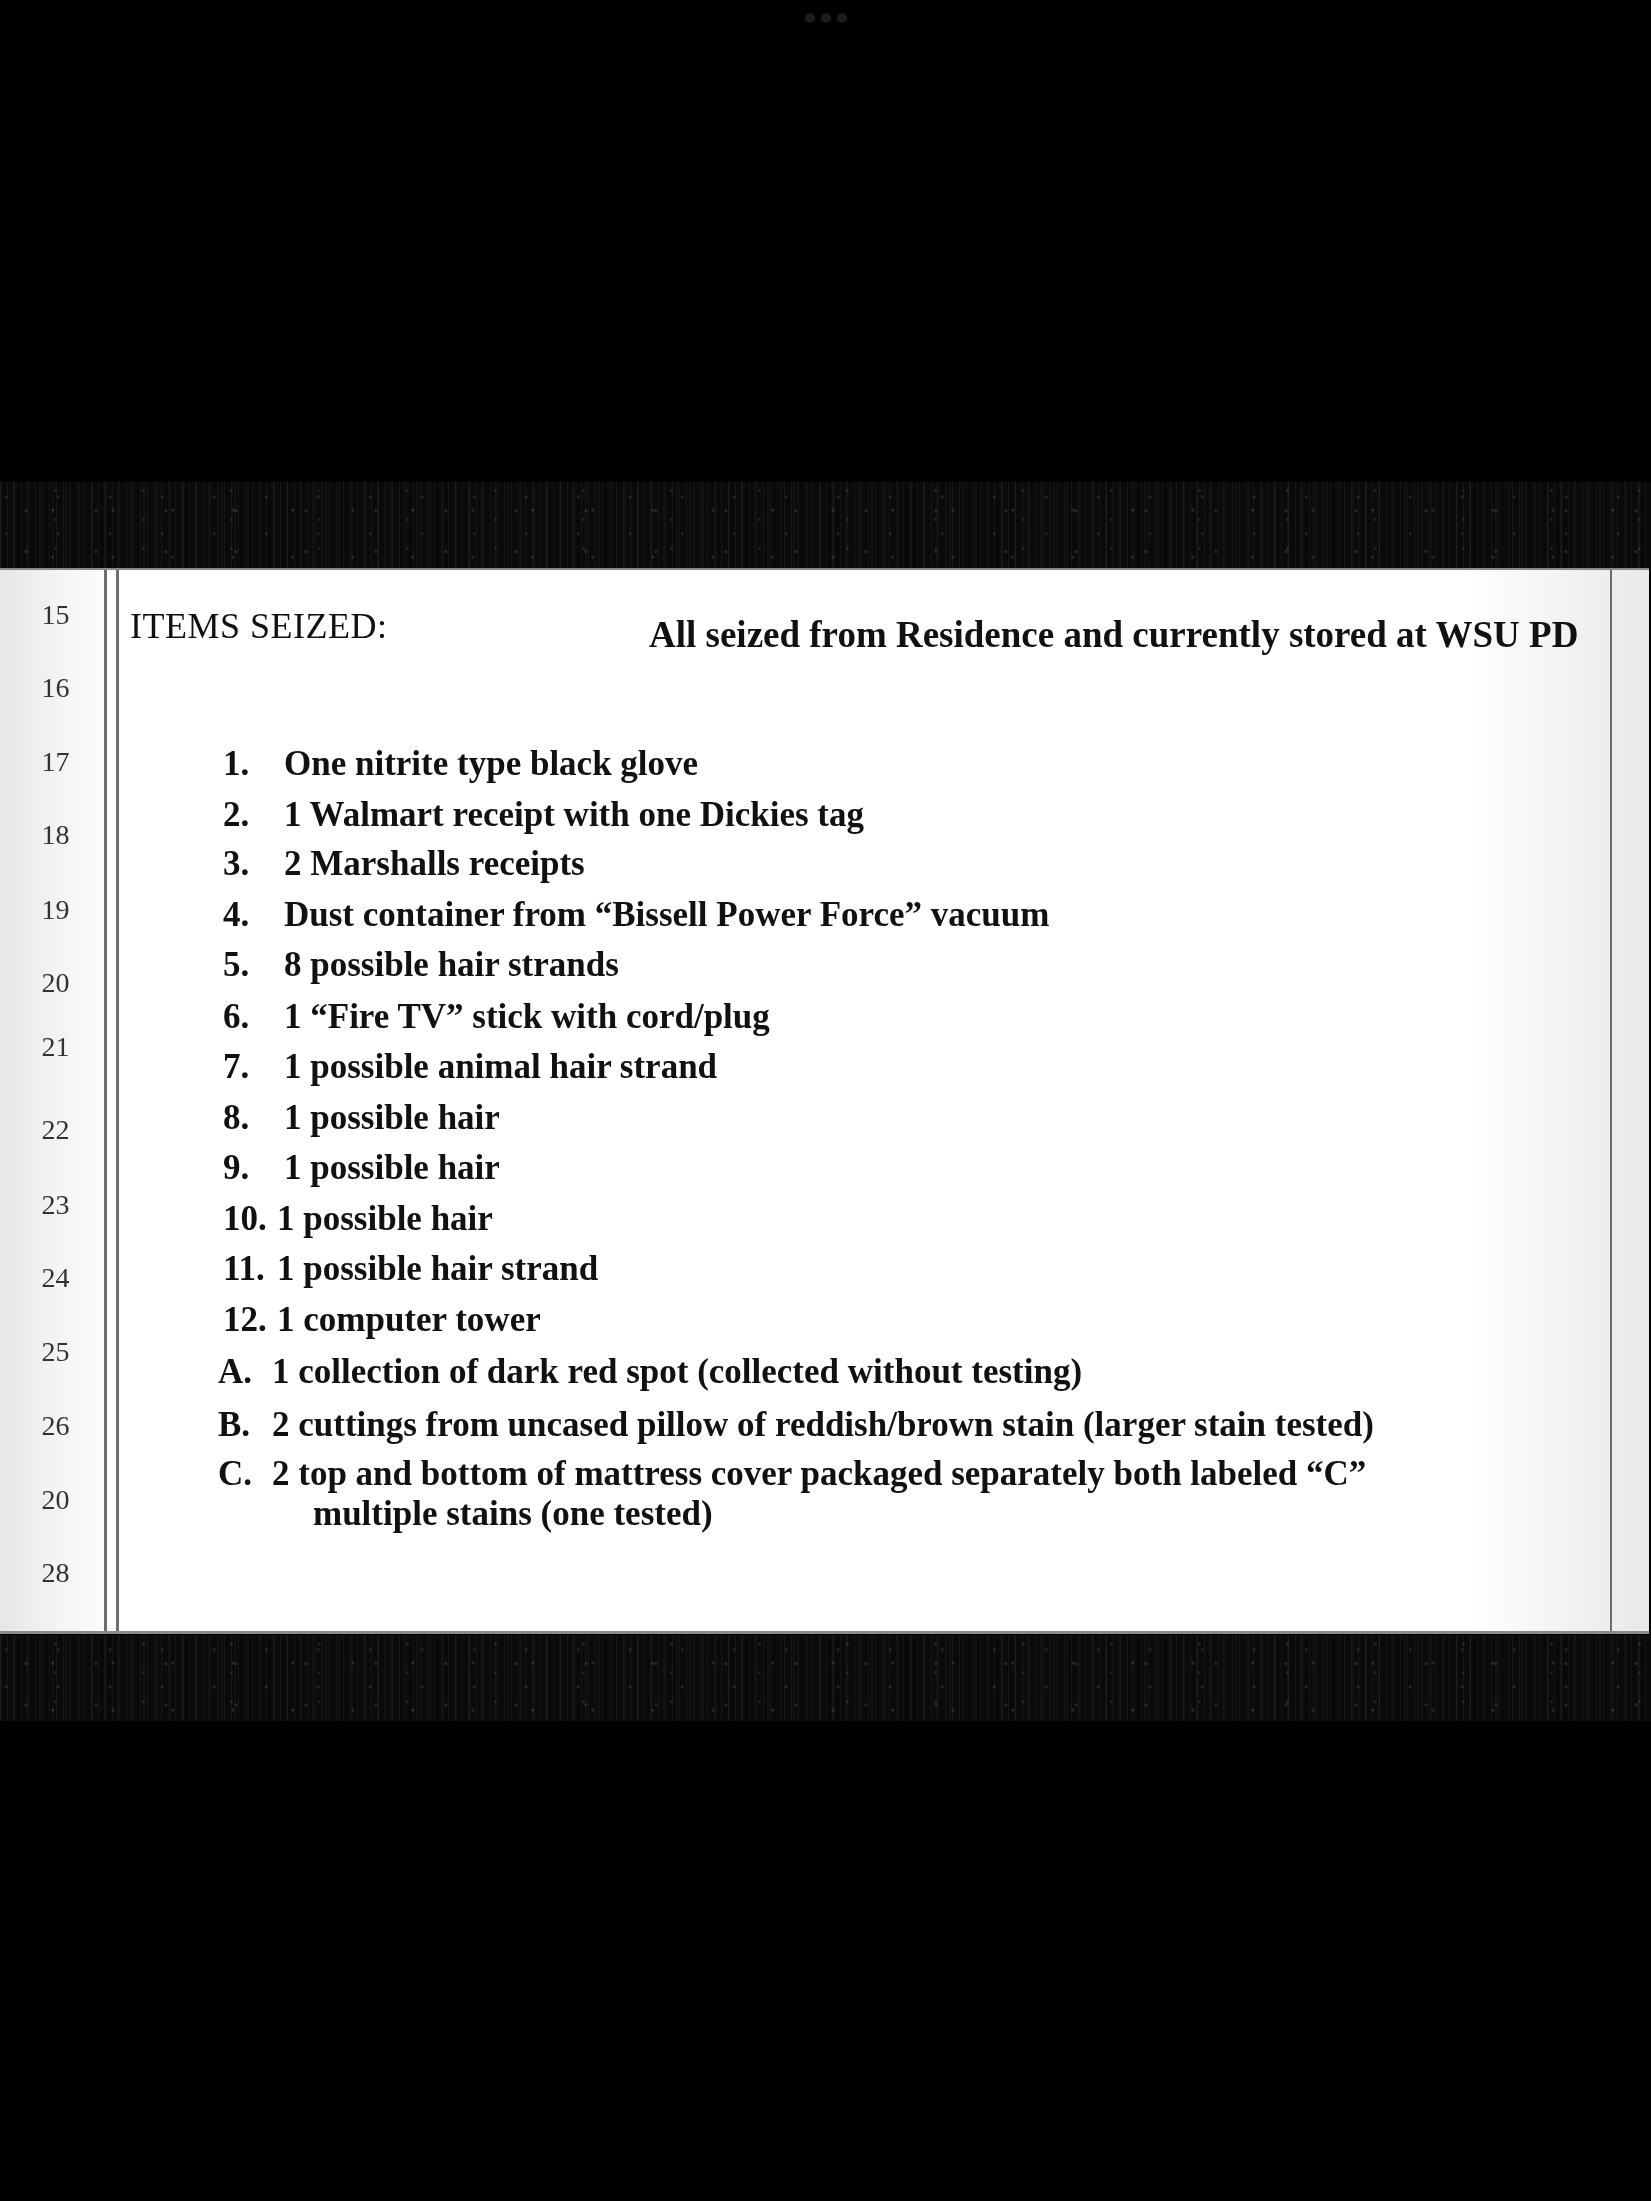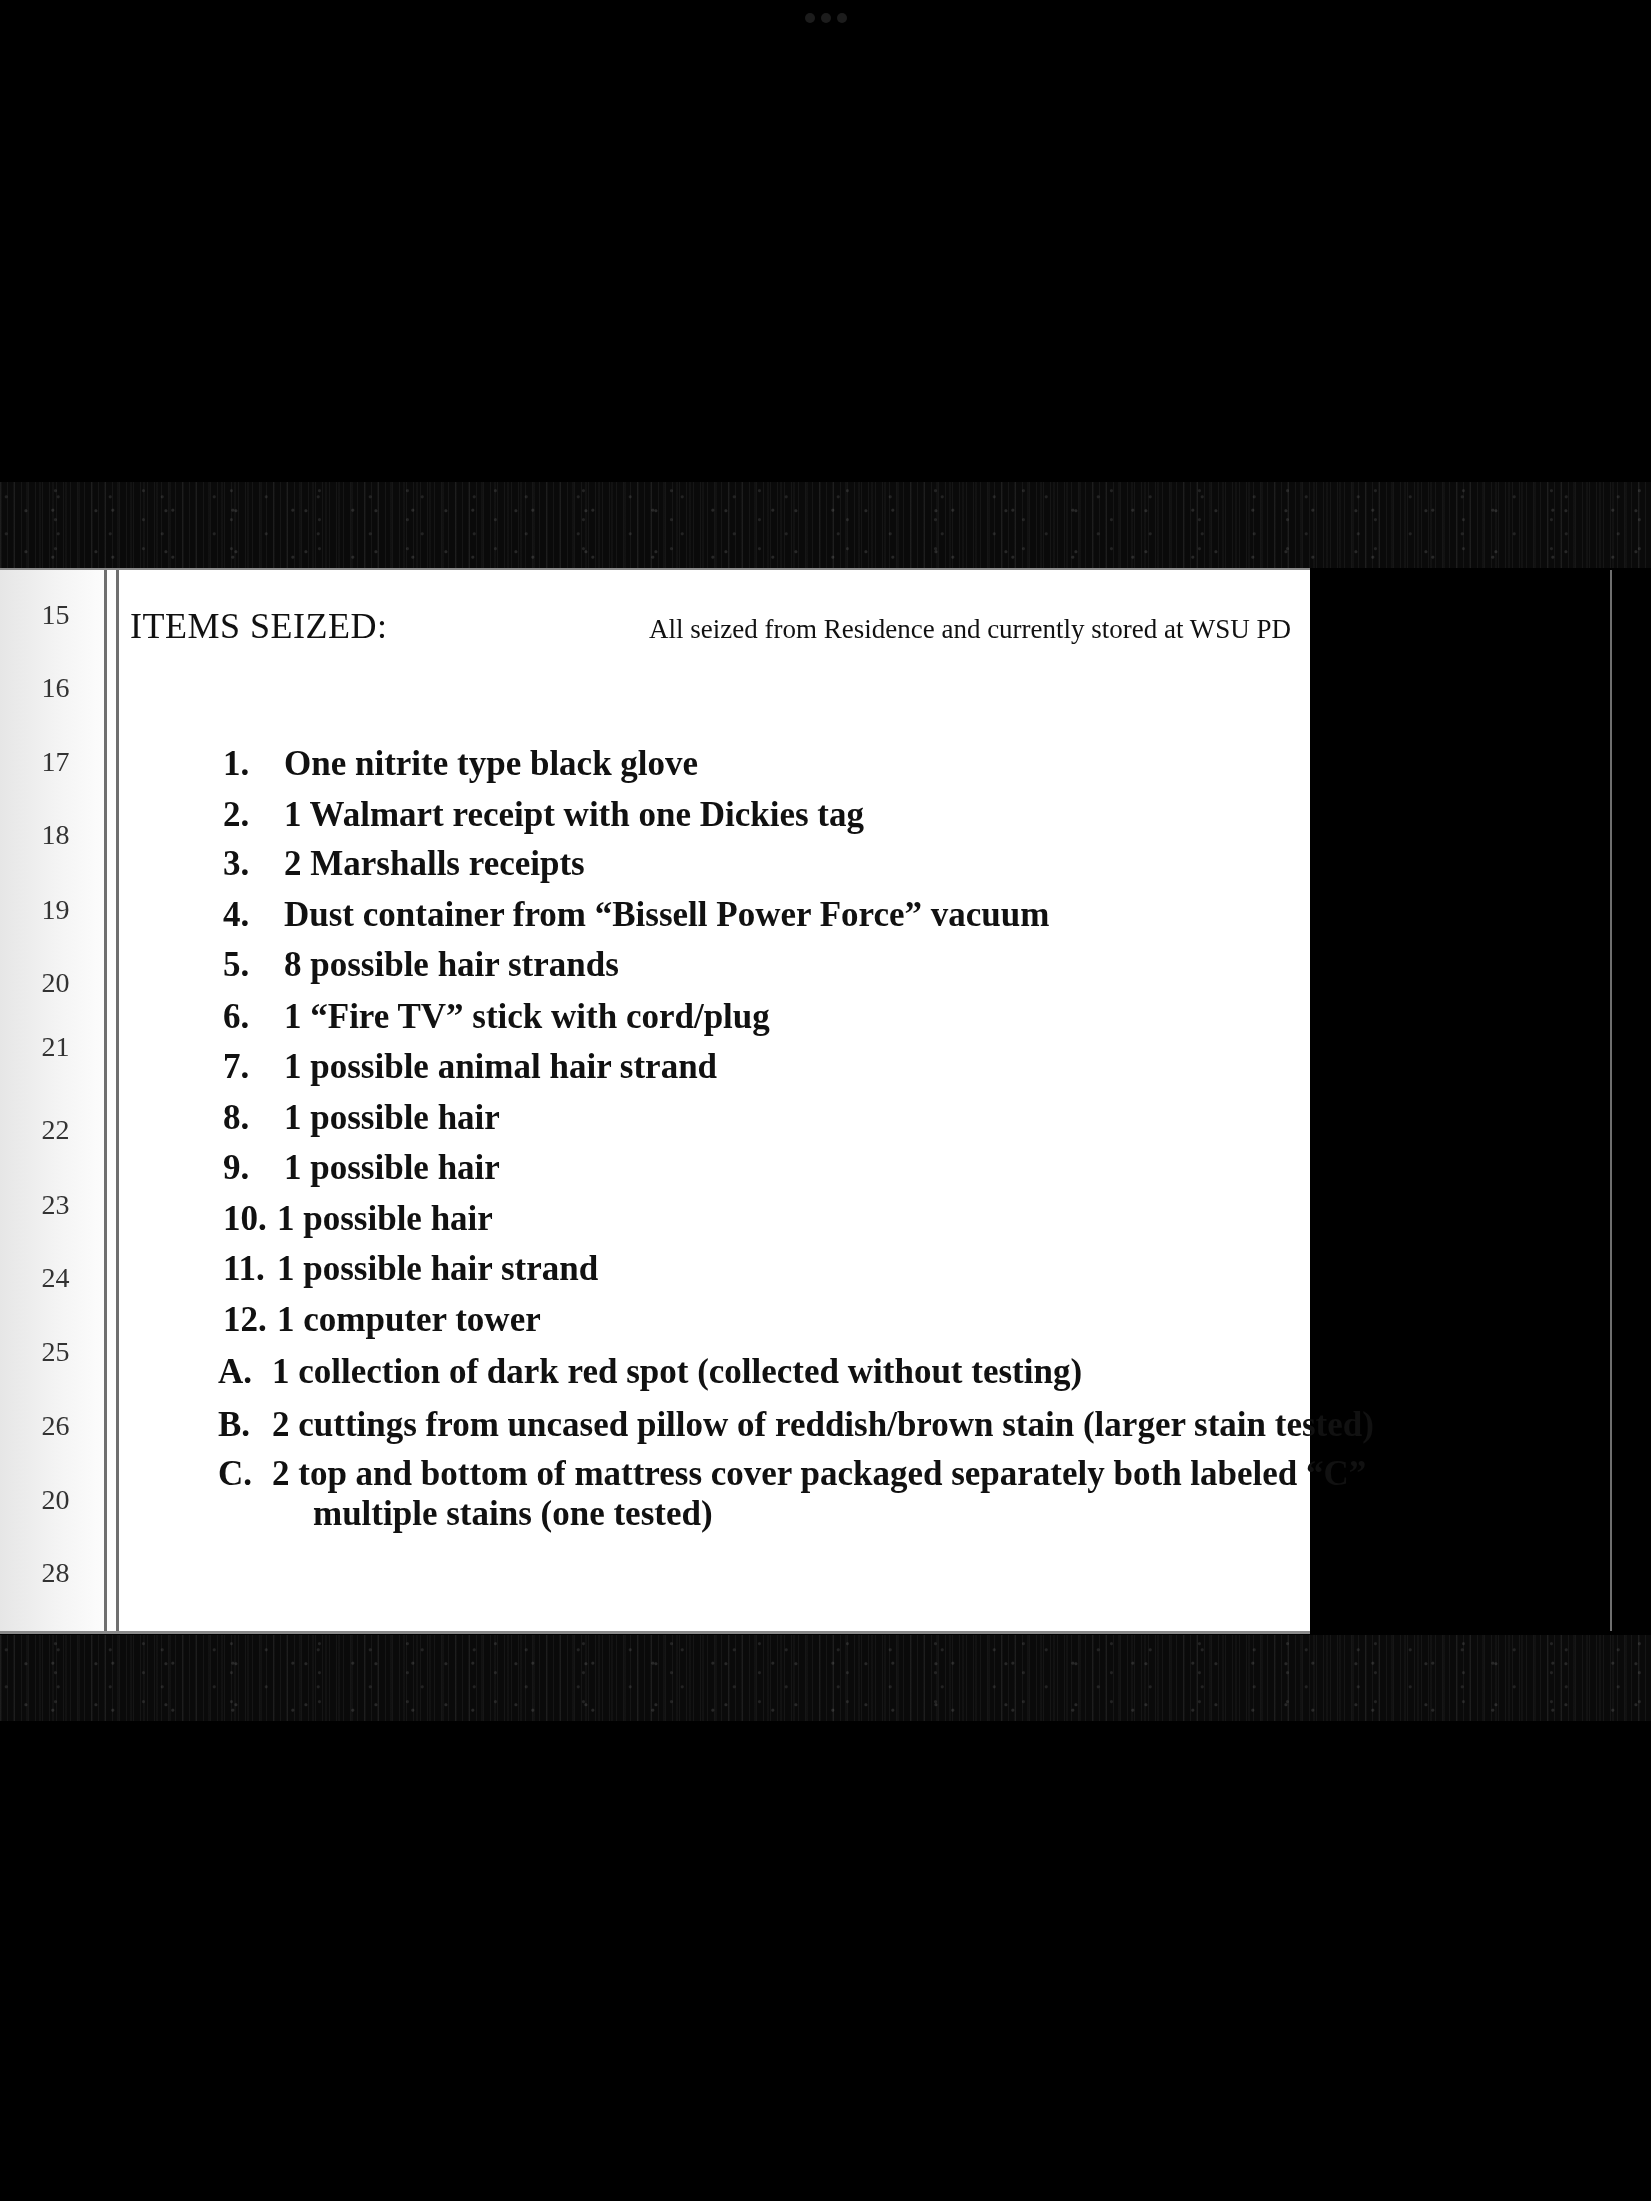--- a/index.html
+++ b/index.html
@@ -41,21 +41,21 @@
       #0a0a0a;
     background-size: 52px 37px, 70px 41px, 88px 29px, 60px 47px, auto, auto, auto;
   }
   .band-top { top: 482px; height: 86px; }
   .band-bottom { top: 1635px; height: 86px; }
 
   .doc {
     position: absolute;
     left: 0;
     top: 568px;
-    width: 1310px;
+    width: 1649px;
     height: 1066px;
     background: linear-gradient(90deg, #e6e6e6 0px, #f4f4f4 59px, #ffffff 119px, #ffffff 1465px, #f0f0f0 1584px, #e8e8e8 1651px);
     border-top: 2px solid #8a8a8a;
     border-bottom: 3px solid #8a8a8a;
     box-sizing: border-box;
   }
   .vline {
     position: absolute;
     top: 0;
     bottom: 0;
@@ -97,22 +97,22 @@
     top: 38px;
     font-size: 36px;
     font-weight: normal;
     letter-spacing: 0.5px;
     line-height: 1;
   }
   .header-note {
     position: absolute;
     left: 649px;
     top: 46px;
-    font-size: 27px;
-    font-weight: normal;
+    font-size: 37px;
+    font-weight: bold;
     line-height: 1;
     white-space: nowrap;
   }
   .item {
     position: absolute;
     left: 223px;
     font-size: 35px;
     font-weight: bold;
     line-height: 1;
     white-space: nowrap;

